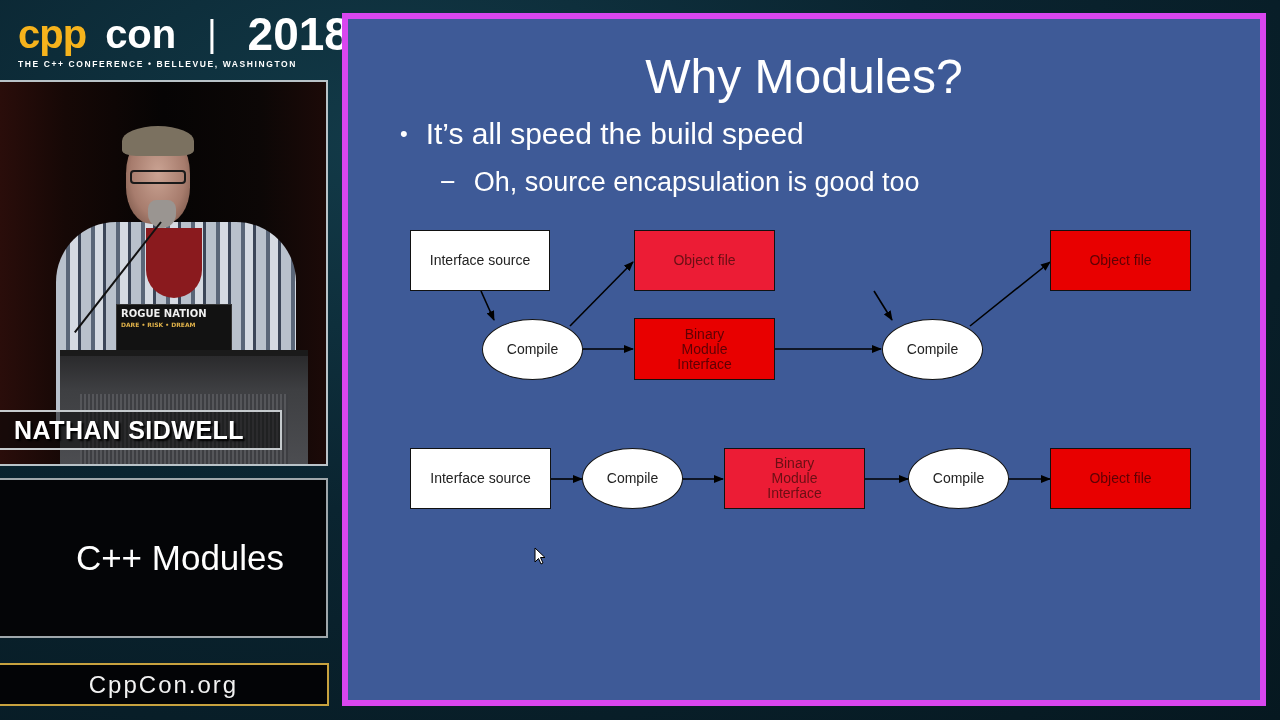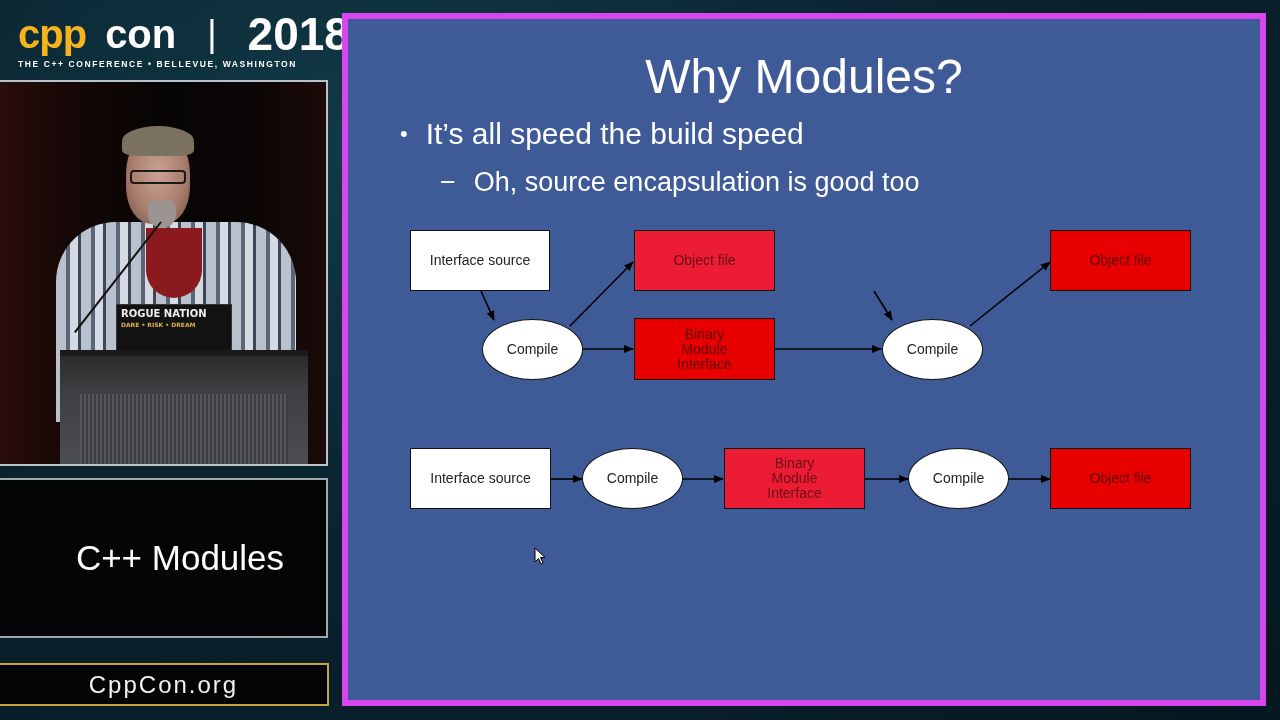--- a/index.html
+++ b/index.html
@@ -133,20 +133,23 @@
   <div class="speaker-glasses"></div>
   <div class="speaker-beard"></div>
   <div class="mic"></div>
   <div class="laptop">
     <div class="laptop-text1">ROGUE NATION</div>
     <div class="laptop-text2">DARE • RISK • DREAM</div>
   </div>
   <div class="podium">
     <div class="podium-grille"></div>
   </div>
+  <div class="name-plate">
+    <span class="name-text">NATHAN SIDWELL</span>
+  </div>
 </div>
 
 <div class="title-box">
   <span class="title-text">C++ Modules</span>
 </div>
 
 <div class="url-box">
   <span class="url-text">CppCon.org</span>
 </div>
 

